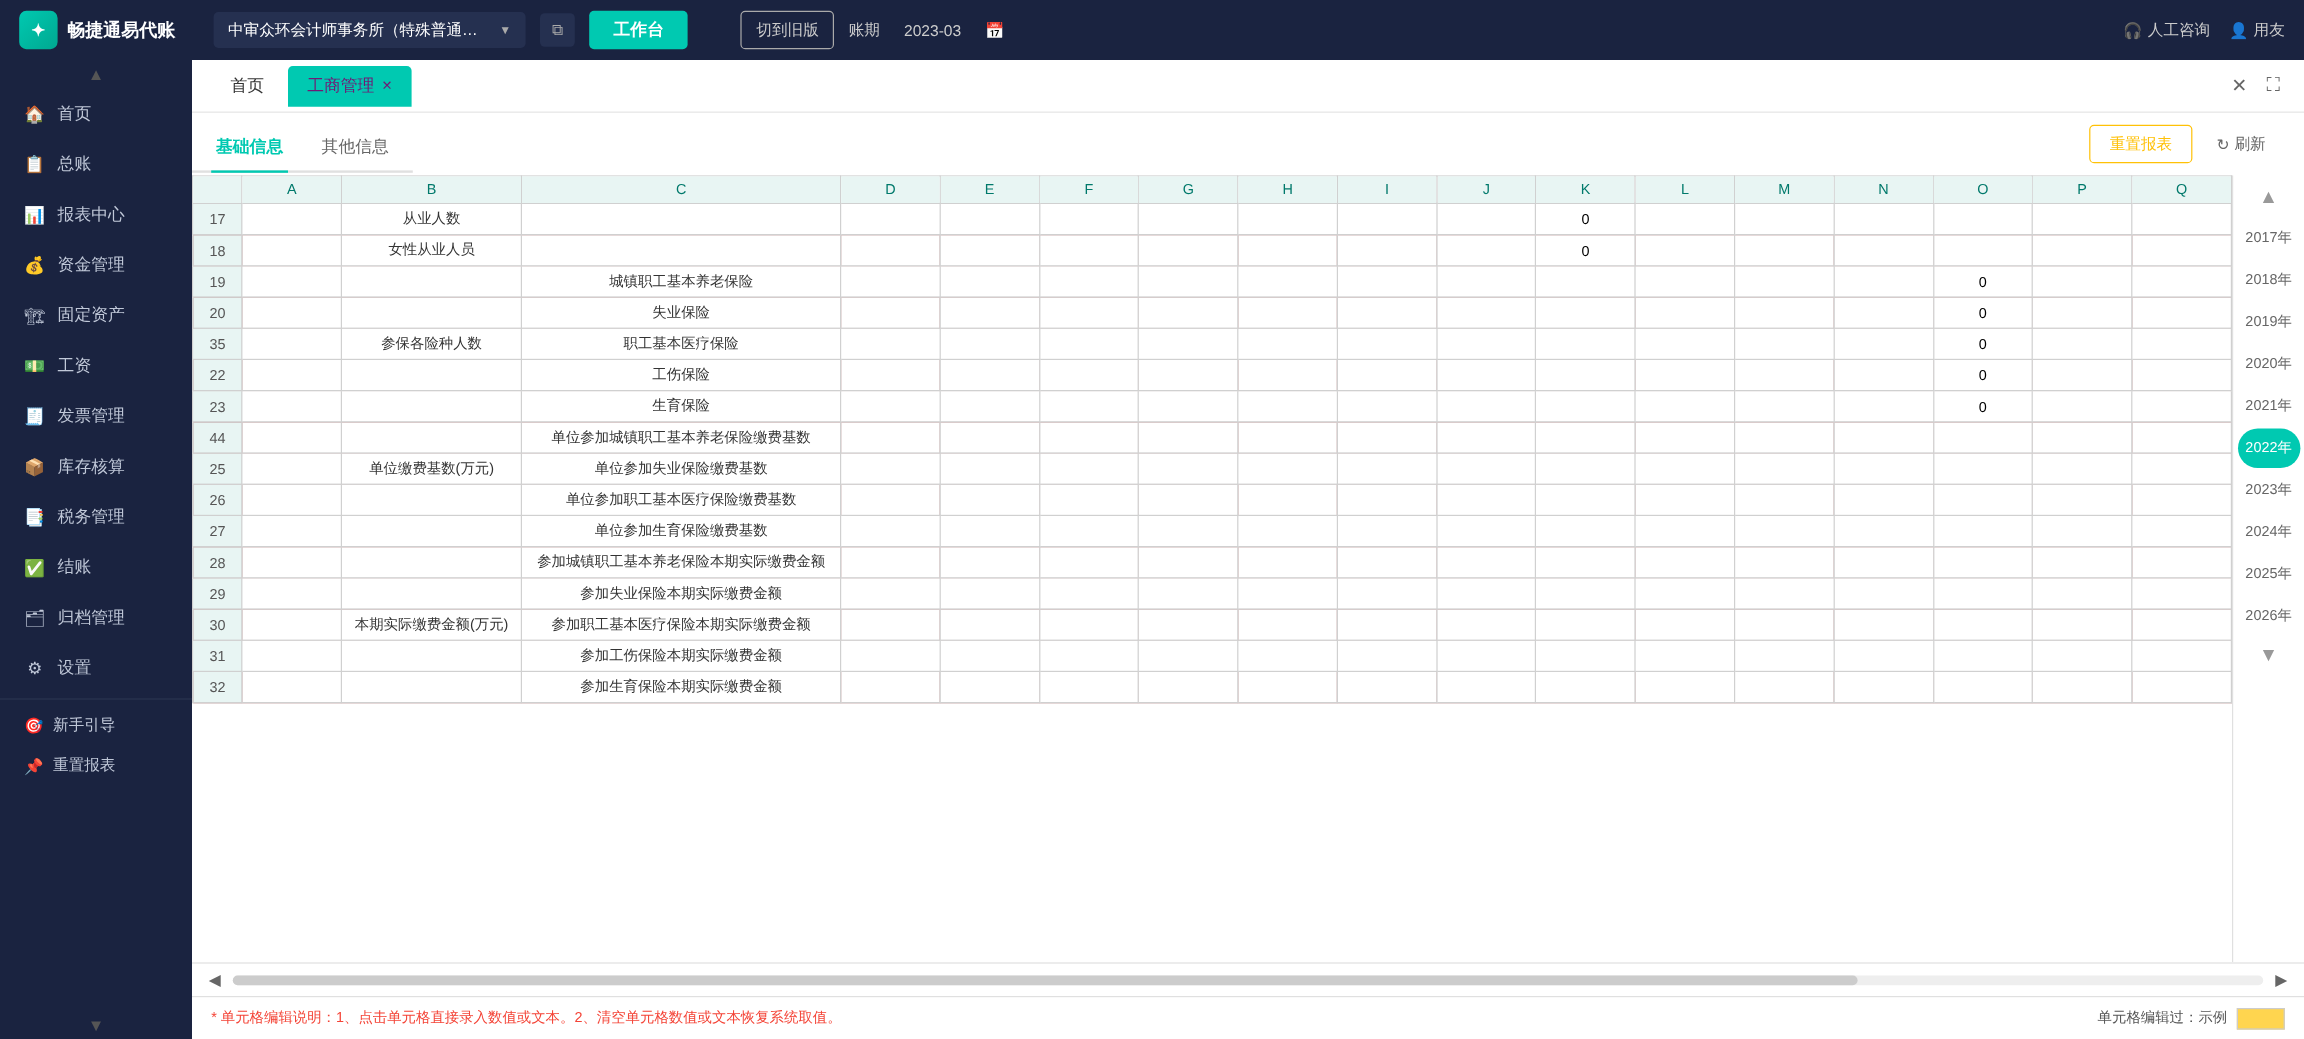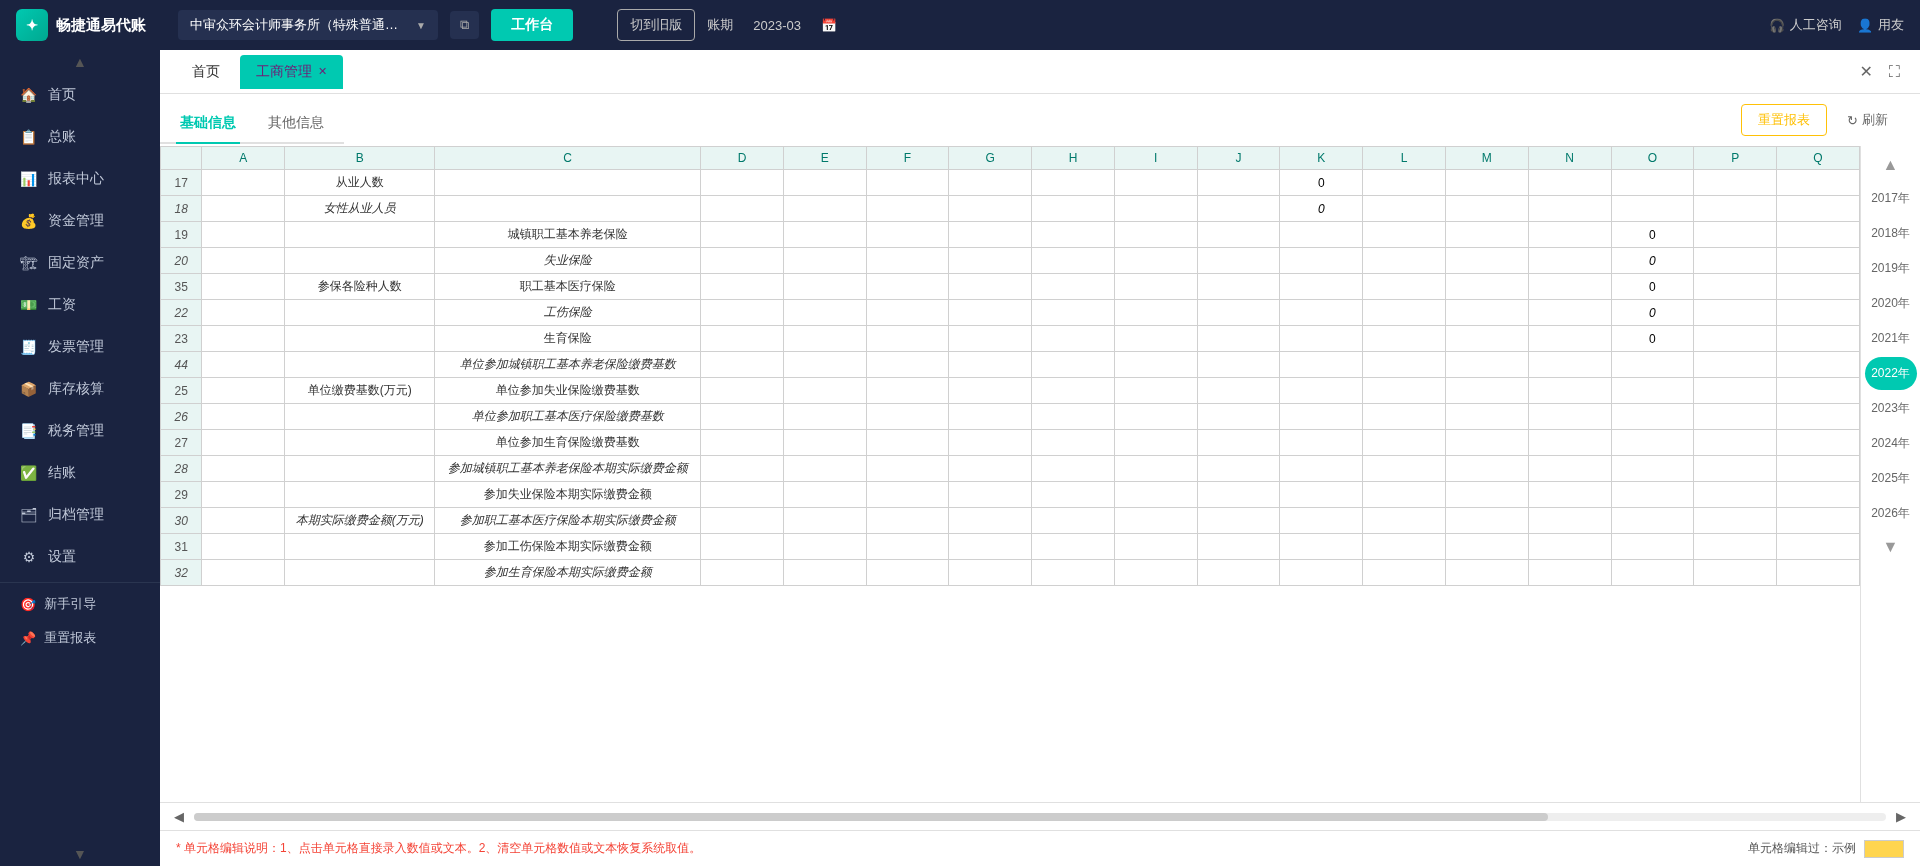--- a/index.html
+++ b/index.html
@@ -66,21 +66,21 @@
 
     
     .sheet-table { border-collapse: collapse; min-width: 100%; font-size: 12px; }
     .sheet-table th, .sheet-table td { border: 1px solid #d0d0d0; white-space: nowrap; }
     .col-header { background: #e8f5f3; color: #00796b; text-align: center; padding: 4px 8px; font-weight: normal; font-size: 12px; min-width: 80px; position: sticky; top: 0; z-index: 2; }
     .col-header-num { background: #e8f5f3; min-width: 40px; text-align: center; position: sticky; top: 0; z-index: 2; }
     .row-num { background: #e8f5f3; text-align: center; color: #555; padding: 4px 6px; font-size: 12px; min-width: 40px; }
     .cell { padding: 4px 8px; min-height: 26px; height: 26px; background: #fff; }
     .cell-value { text-align: center; }
     .cell-label { text-align: center; color: #333; }
-    .row-alt { background: #7f1d1d; font-style: italic; }
+    .row-alt { background: #7f1d1d; }
 
     
     .bottom-bar { display: flex; align-items: center; background: #fff; border-top: 1px solid #e0e0e0; padding: 4px 8px; height: 28px; }
     .scroll-arrow { cursor: pointer; color: #666; padding: 0 6px; }
     .scroll-track { flex: 1; height: 8px; background: #eee; border-radius: 4px; margin: 0 4px; }
     .scroll-thumb { width: 80%; height: 8px; background: #ccc; border-radius: 4px; }
 
     
     .footer { display: flex; align-items: center; justify-content: space-between; background: #fff; border-top: 1px solid #e0e0e0; padding: 6px 16px; height: 36px; }
     .footer-tip { color: #f44336; font-size: 12px; }

